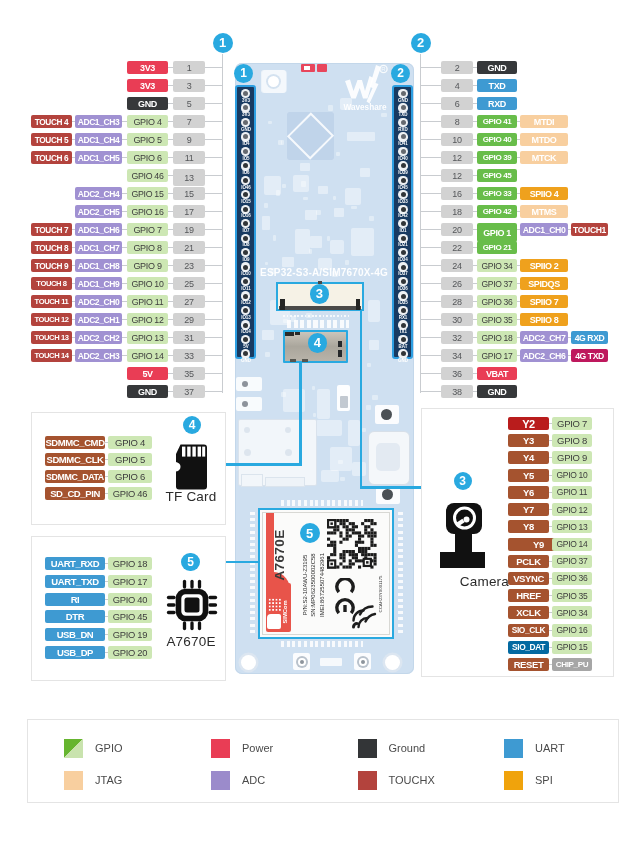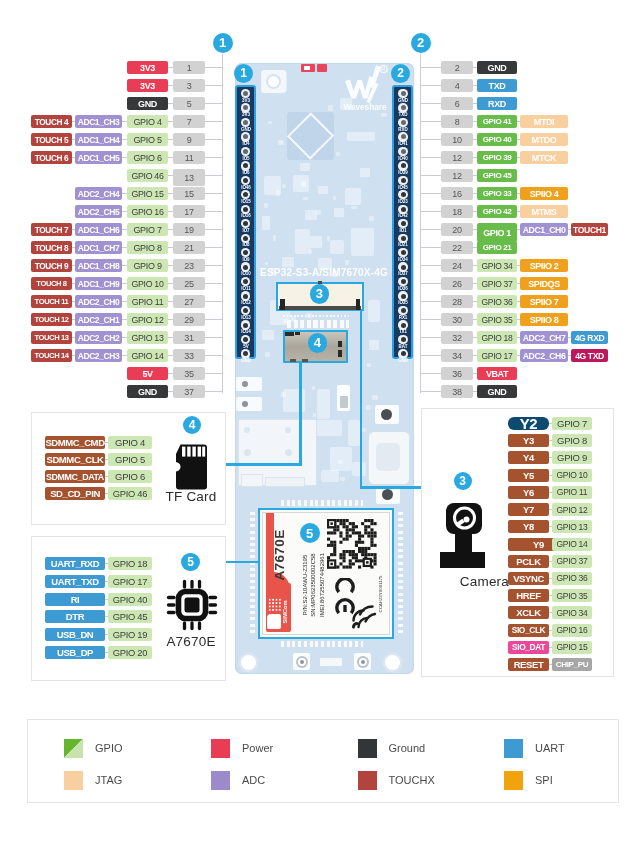--- a/index.html
+++ b/index.html
@@ -951,21 +951,21 @@
     <rect x="13.5" y="13.5" width="27" height="27" rx="7" fill="none" stroke="#111" stroke-width="5.6"></rect>
     <rect x="19.5" y="19.5" width="15" height="15" rx="2.5" fill="#111"></rect>
   </svg>
 
 <div class="cap" style="left:146px;top:634px;width:90px;">A7670E</div>
 
 <div class="wbox" style="left:421px;top:408px;width:191px;height:267px;"></div>
 
 <div class="abs" style="left:0;top:0;">
     <div class="ln" style="left:545px;top:423.0px;width:10px;height:1px;background:#c9ccd0;"></div>
-    <div class="bx" style="left:508px;top:417.0px;width:41px;height:13px;background:#0c4a6e;color:#fff;font-size:15px;font-weight:700;letter-spacing:-.4px;border-radius:6px;">Y2</div>
+    <div class="bx" style="left:508px;top:417.0px;width:41px;height:13px;background:#b91c1c;color:#fff;font-size:11px;font-weight:700;letter-spacing:-.4px;">Y2</div>
     <div class="bx" style="left:552px;top:417.0px;width:40px;height:13px;background:#cde7b4;color:#3d3d3d;font-size:9.5px;font-weight:400;letter-spacing:-.3px;">GPIO 7</div>
   </div>
 
 <div class="abs" style="left:0;top:0;">
     <div class="ln" style="left:545px;top:440.22px;width:10px;height:1px;background:#c9ccd0;"></div>
     <div class="bx" style="left:508px;top:434.22px;width:41px;height:13px;background:#a5532f;color:#fff;font-size:9.5px;font-weight:700;letter-spacing:-.4px;">Y3</div>
     <div class="bx" style="left:552px;top:434.22px;width:40px;height:13px;background:#cde7b4;color:#3d3d3d;font-size:9.5px;font-weight:400;letter-spacing:-.3px;">GPIO 8</div>
   </div>
 
 <div class="abs" style="left:0;top:0;">
@@ -1029,21 +1029,21 @@
   </div>
 
 <div class="abs" style="left:0;top:0;">
     <div class="ln" style="left:545px;top:629.64px;width:10px;height:1px;background:#c9ccd0;"></div>
     <div class="bx" style="left:508px;top:623.64px;width:41px;height:13px;background:#a5532f;color:#fff;font-size:8.4px;font-weight:700;letter-spacing:-.4px;">SIO_CLK</div>
     <div class="bx" style="left:552px;top:623.64px;width:40px;height:13px;background:#cde7b4;color:#3d3d3d;font-size:8.5px;font-weight:400;letter-spacing:-.3px;">GPIO 16</div>
   </div>
 
 <div class="abs" style="left:0;top:0;">
     <div class="ln" style="left:545px;top:646.86px;width:10px;height:1px;background:#c9ccd0;"></div>
-    <div class="bx" style="left:508px;top:640.86px;width:41px;height:13px;background:#ec4899;color:#fff;font-size:8.4px;font-weight:700;letter-spacing:-.4px;">SIO_DAT</div>
+    <div class="bx" style="left:508px;top:640.86px;width:41px;height:13px;background:#0369a1;color:#fff;font-size:8.4px;font-weight:700;letter-spacing:-.4px;">SIO_DAT</div>
     <div class="bx" style="left:552px;top:640.86px;width:40px;height:13px;background:#cde7b4;color:#3d3d3d;font-size:8.5px;font-weight:400;letter-spacing:-.3px;">GPIO 15</div>
   </div>
 
 <div class="abs" style="left:0;top:0;">
     <div class="ln" style="left:545px;top:664.0799999999999px;width:10px;height:1px;background:#c9ccd0;"></div>
     <div class="bx" style="left:508px;top:658.0799999999999px;width:41px;height:13px;background:#a5532f;color:#fff;font-size:9.5px;font-weight:700;letter-spacing:-.4px;">RESET</div>
     <div class="bx" style="left:552px;top:658.0799999999999px;width:40px;height:13px;background:#a6a6a6;color:#fff;font-size:8.1px;font-weight:700;letter-spacing:-.4px;">CHIP_PU</div>
   </div>
 
 <div class="circ" style="left:453.5px;top:471.5px;width:18px;height:18px;font-size:12px;">3</div>

